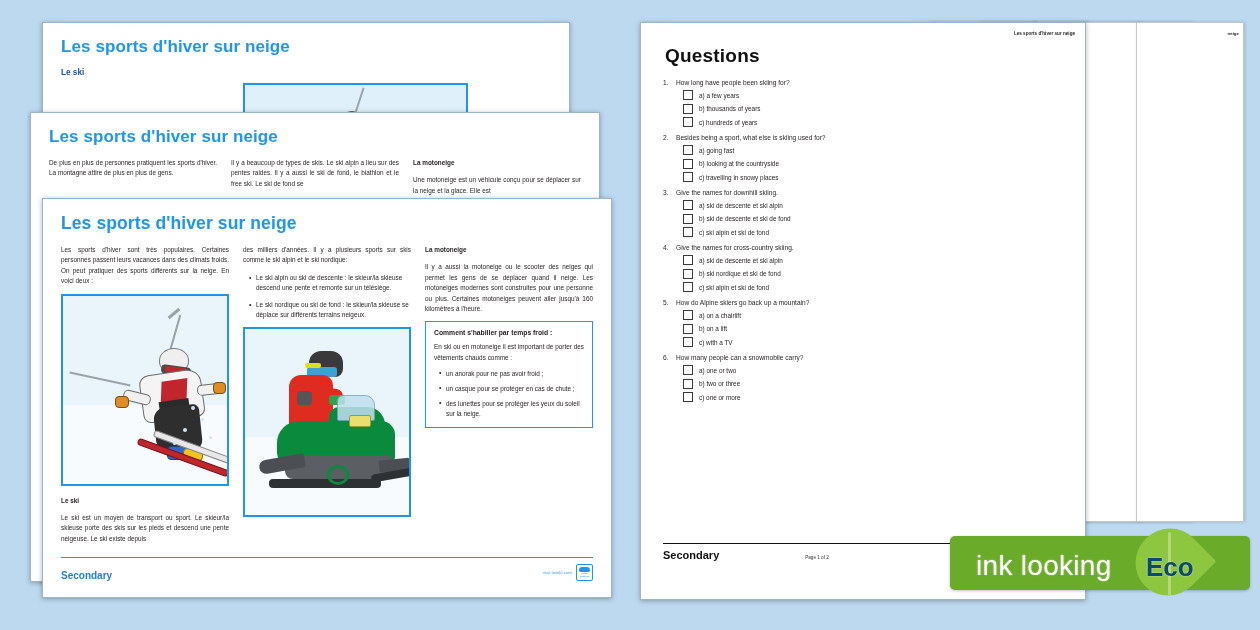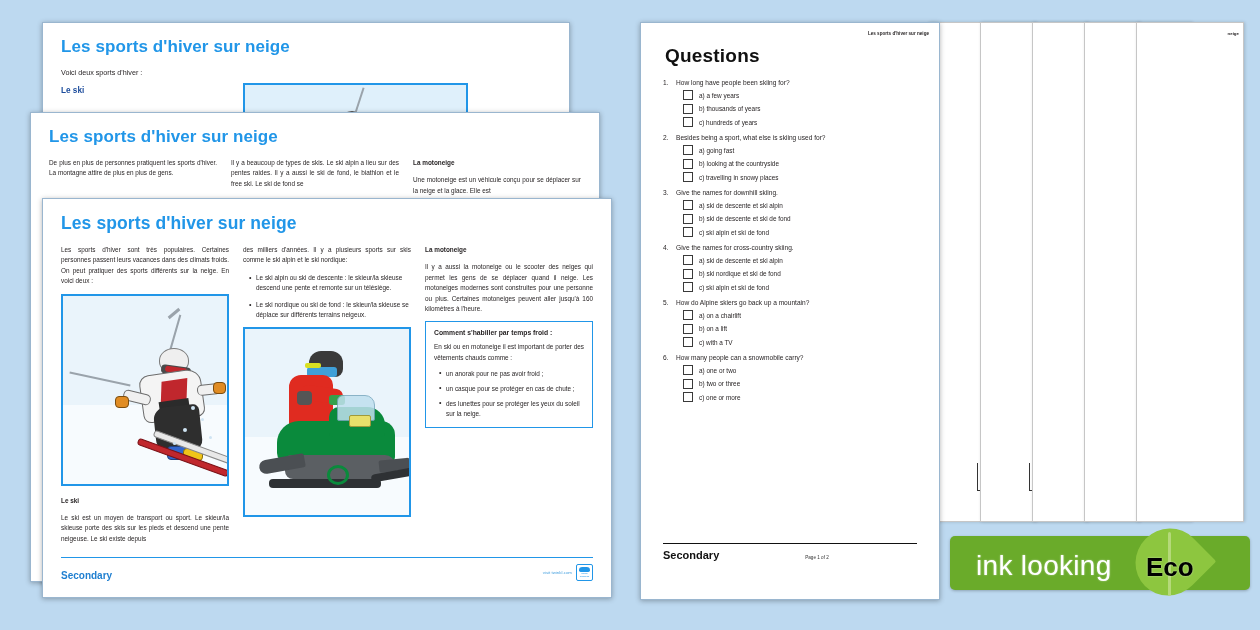--- a/index.html
+++ b/index.html
@@ -99,21 +99,21 @@
   }
   .twinkl-cloud {
     width:11px; height:5px; background:#2196e8;
     border-radius:6px 6px 3px 3px; margin-bottom:1px;
   }
   .twinkl-sub { font-size:2.4px; color:#2196e8; line-height:1.15; text-align:center;}
 
   
   #right-stack { position:absolute; left:628px; top:0; width:632px; height:630px;}
 
-  .qsheet { left:12px; top:22px; width:300px; height:578px; z-index:9;}
+  .qsheet { left:12px; top:22px; width:446px; height:578px; z-index:9;}
 
   .q-head-right {
     position:absolute; right:10px; top:8px;
     font-size:4.6px; font-weight:bold; color:#231f20; white-space:nowrap;
   }
   .q-title {
     font-size:19px; font-weight:bold; color:#111;
     margin:22px 0 12px 24px; letter-spacing:.2px;
   }
   .q-list { margin:0 0 0 22px; padding:0; list-style:none; }
@@ -169,34 +169,33 @@
     background:#8dc63f;
     border-radius:50% 3% 50% 50%;
     transform:rotate(45deg);
   }
   .eco-vein {
     position:absolute; left:218px; top:4px; width:2.5px; height:64px;
     background:#b5d97a; border-radius:2px;
   }
   .eco-eco {
     position:absolute; left:196px; top:24px;
-    color:#000000; font-size:26px; font-weight:bold;
+    color:#0c4a6e; font-size:26px; font-weight:bold;
     text-shadow:0 0 2px rgba(255,255,255,.6);
   }
   .snowbg { position:absolute; inset:0; background:linear-gradient(#eaf4fb 0%,#eaf4fb 58%,#f7fbfe 58%,#f7fbfe 100%); }
 </style>
 </head>
 <body>
 
 <div id="left-stack">
 
   <div class="sheet sheet-a">
     <div class="doc-pad">
       <h1 class="doc-title">Les sports d'hiver sur neige</h1>
-      <p class="intro-line">Voici deux sports d'hiver :</p>
       <p class="sub-blue">Le ski</p>
     </div>
     <div style="position:absolute;left:200px;top:60px;width:225px;height:120px;border:2px solid #2196e8;background:#dff0fb;overflow:hidden">
       <div style="position:absolute;left:96px;top:26px;width:22px;height:18px;background:#e9e9e9;border-radius:50% 50% 40% 40%;border:1px solid #555;"></div>
       <div style="position:absolute;left:98px;top:40px;width:20px;height:7px;background:#2b2b2b;border-radius:3px;"></div>
       <div style="position:absolute;left:101px;top:41px;width:14px;height:4px;background:#c0272d;border-radius:2px;"></div>
       <div style="position:absolute;left:86px;top:46px;width:44px;height:34px;background:#f2f2f2;border:1px solid #666;border-radius:5px;"></div>
       <div style="position:absolute;left:113px;top:2px;width:2px;height:30px;background:#9aa3ab;transform:rotate(18deg);"></div>
     </div>
   </div>

